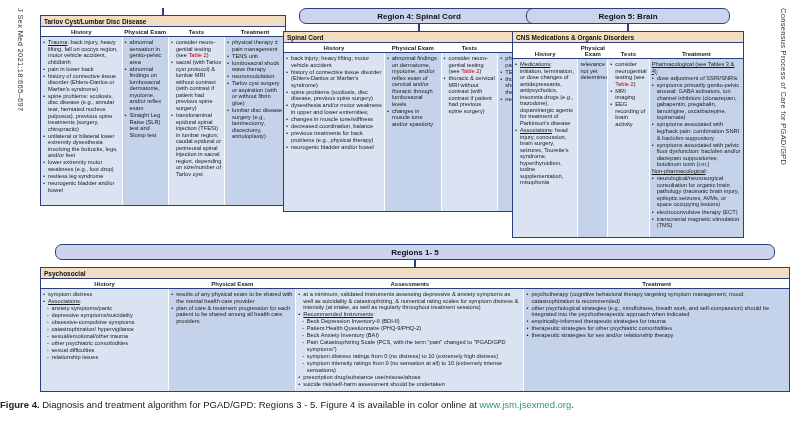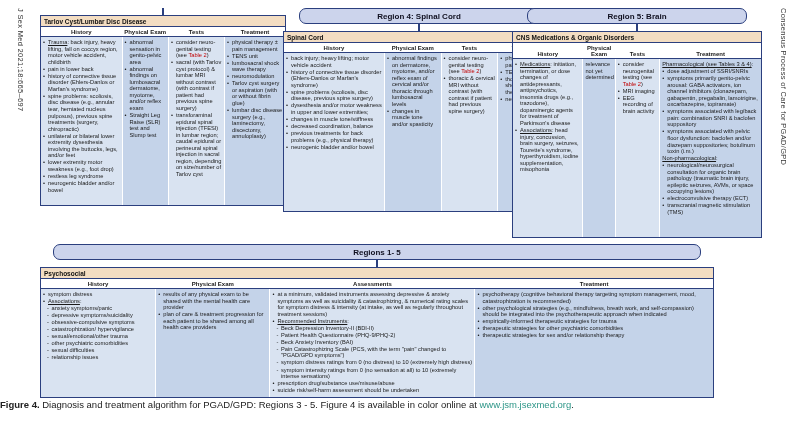--- a/index.html
+++ b/index.html
@@ -17,22 +17,22 @@
     font-size: 7.5px;
     color: #333;
     letter-spacing: .3px;
   }
   #side-left  { left: 16px;  top: 8px; }
   #side-right { right: 12px; top: 8px; }
 
   .region { position: absolute; }
   #region3   { left: 40px;  top: 8px;   width: 246px; }
   #region4   { left: 283px; top: 8px;   width: 272px; }
-  #region5   { left: 512px; top: 8px;   width: 250px; }
-  #regions15 { left: 40px;  top: 244px; width: 674px; }
+  #region5   { left: 512px; top: 8px;   width: 232px; }
+  #regions15 { left: 40px;  top: 244px; width: 750px; }
 
   .pill {
     border: 1.5px solid #2b3f7e;
     background: #ccd4ec;
     border-radius: 7px;
     font-weight: bold;
     font-size: 8px;
     text-align: center;
     padding: 3px 0 2px;
     width: 88%;

